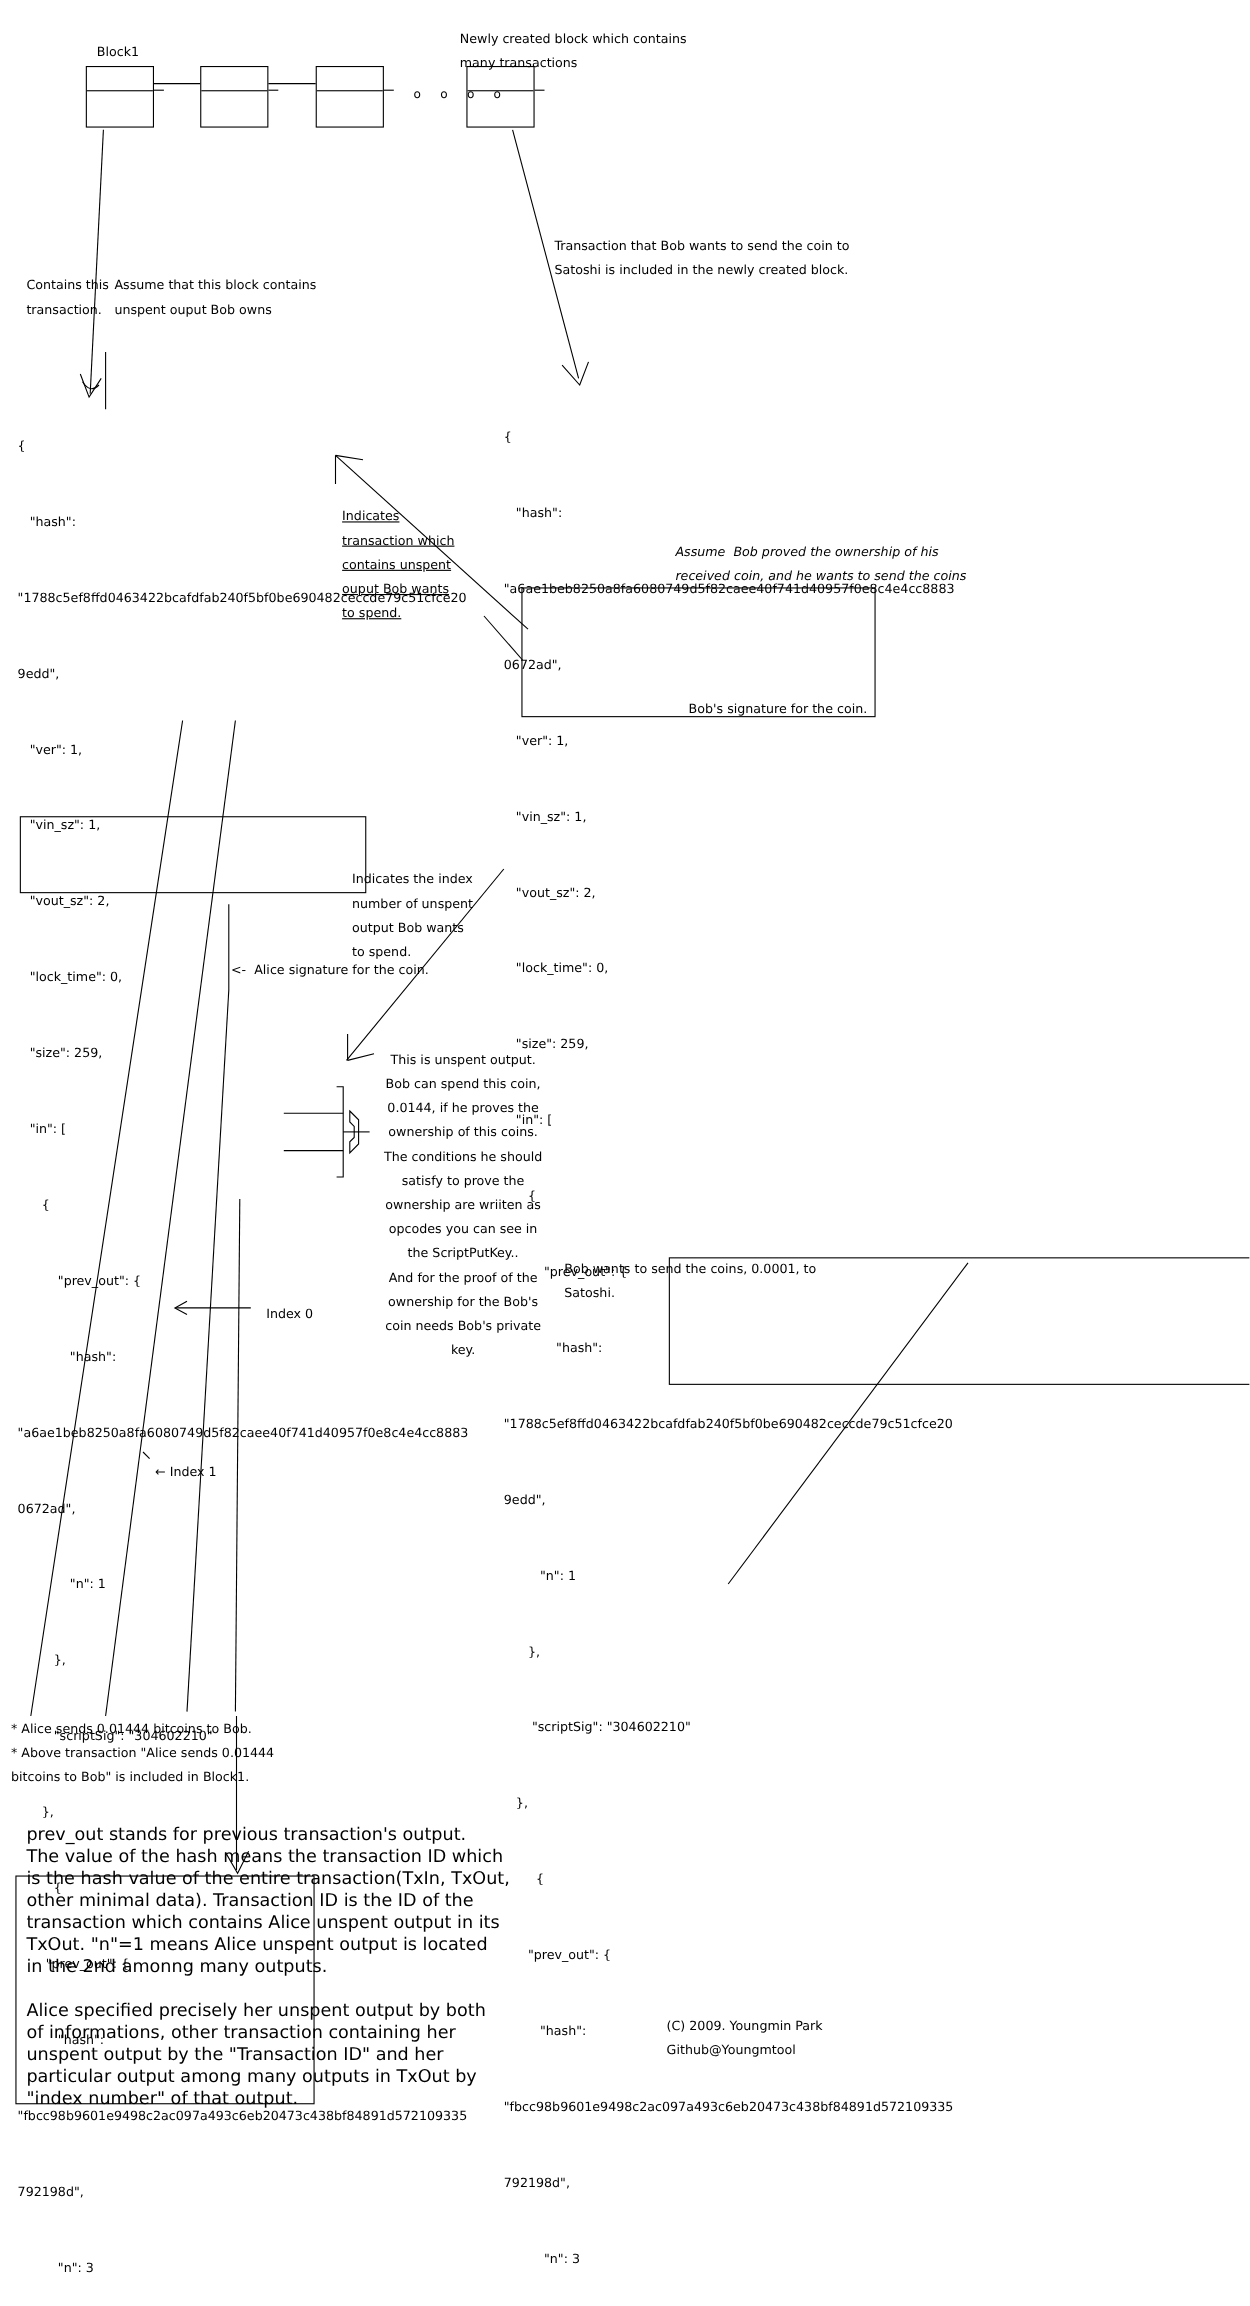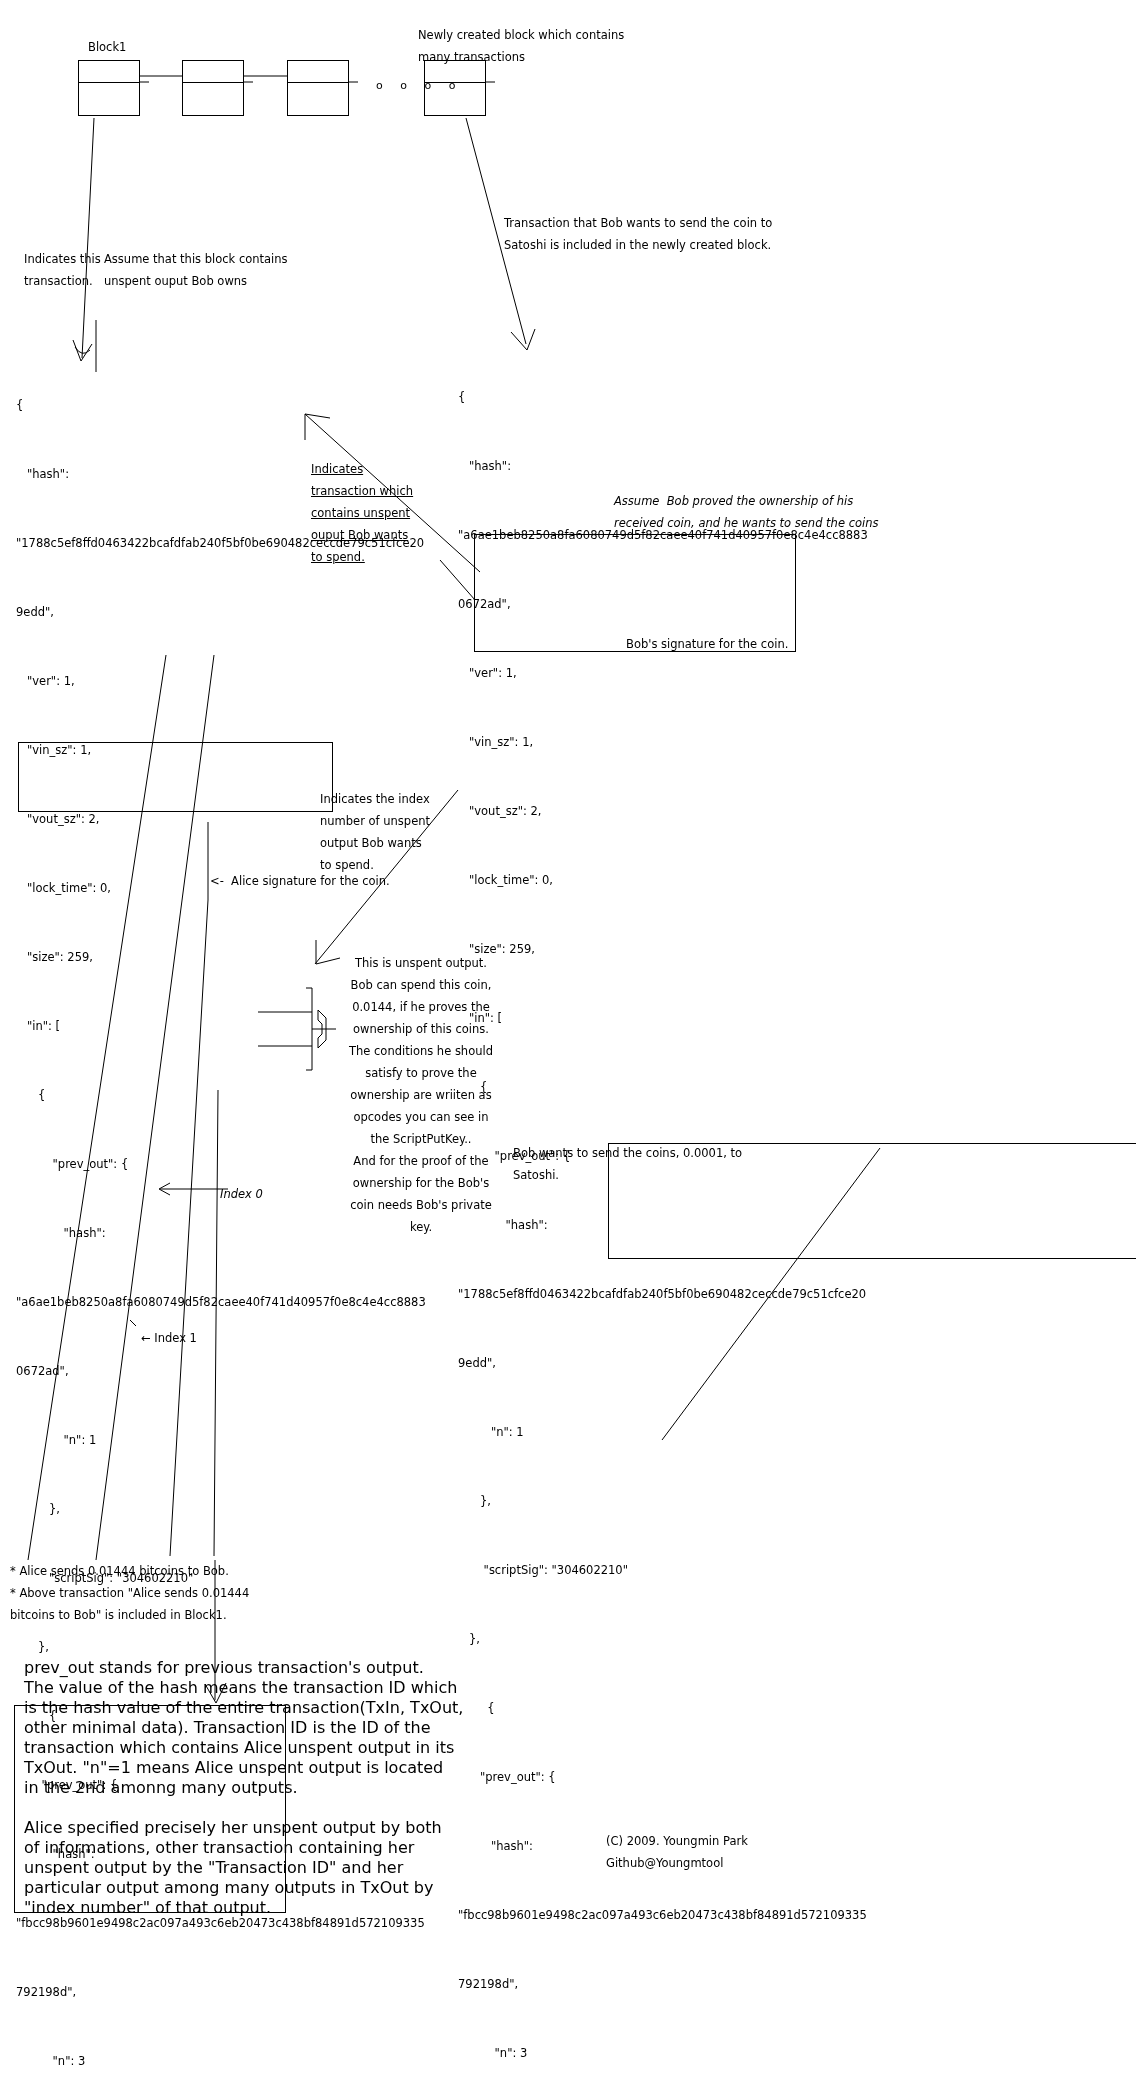--- a/index.html
+++ b/index.html
@@ -80,21 +80,21 @@
   </div>
   <div class="blockbox" style="left:424px; top:60px; width:62px; height:56px;">
     <div class="hdr"></div>
   </div>
 
   <div class="dots" style="left:376px; top:79px;">o o o o</div>
 
   <div class="txt" style="left:418px; top:24px;">Newly created block which contains
 many transactions</div>
 
-  <div class="txt" style="left:24px; top:248px;">Indicates this
+  <div class="txt" style="left:24px; top:248px;">Contains this
 transaction.</div>
   <div class="txt" style="left:104px; top:248px;">Assume that this block contains
 unspent ouput Bob owns</div>
 
   <div class="txt" style="left:488px; top:212px;margin-left:16px;">Transaction that Bob wants to send the coin to
 Satoshi is included in the newly created block.</div>
 
   <div class="code" style="left:16px; top:348px;">
     <div>{</div>
     <div>   "hash":</div>
@@ -138,21 +138,21 @@
     
     
     
     
     
   </div>
 
   <div class="rect" style="left:18px; top:742px; width:315px; height:70px;"></div>
 
   <div class="txt" style="left:210px; top:870px;">&lt;-  Alice signature for the coin.</div>
-  <div class="txt" style="left:220px; top:1183px;font-style:italic;">Index 0</div>
+  <div class="txt" style="left:242px; top:1183px;">Index 0</div>
   <div class="txt" style="left:141px; top:1327px;">← Index 1</div>
 
   <div class="txt" style="left:311px; top:458px;text-decoration:underline;">Indicates
 transaction which
 contains unspent
 ouput Bob wants
 to spend.</div>
   <div class="txt" style="left:320px; top:788px;">Indicates the index
 number of unspent
 output Bob wants

